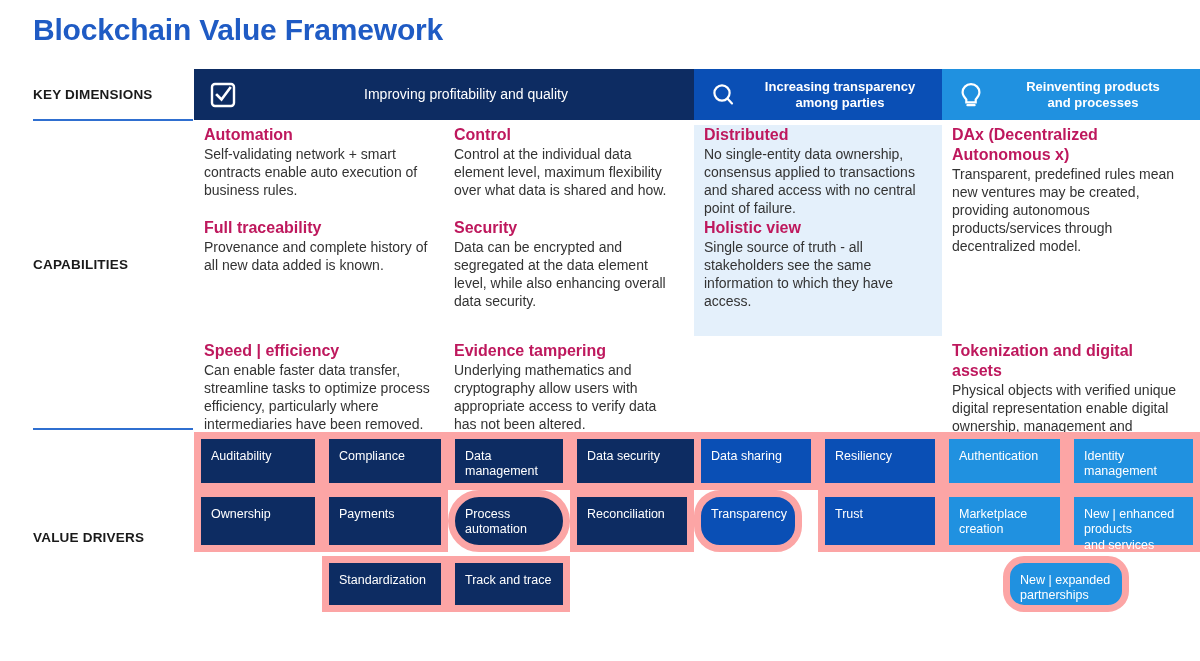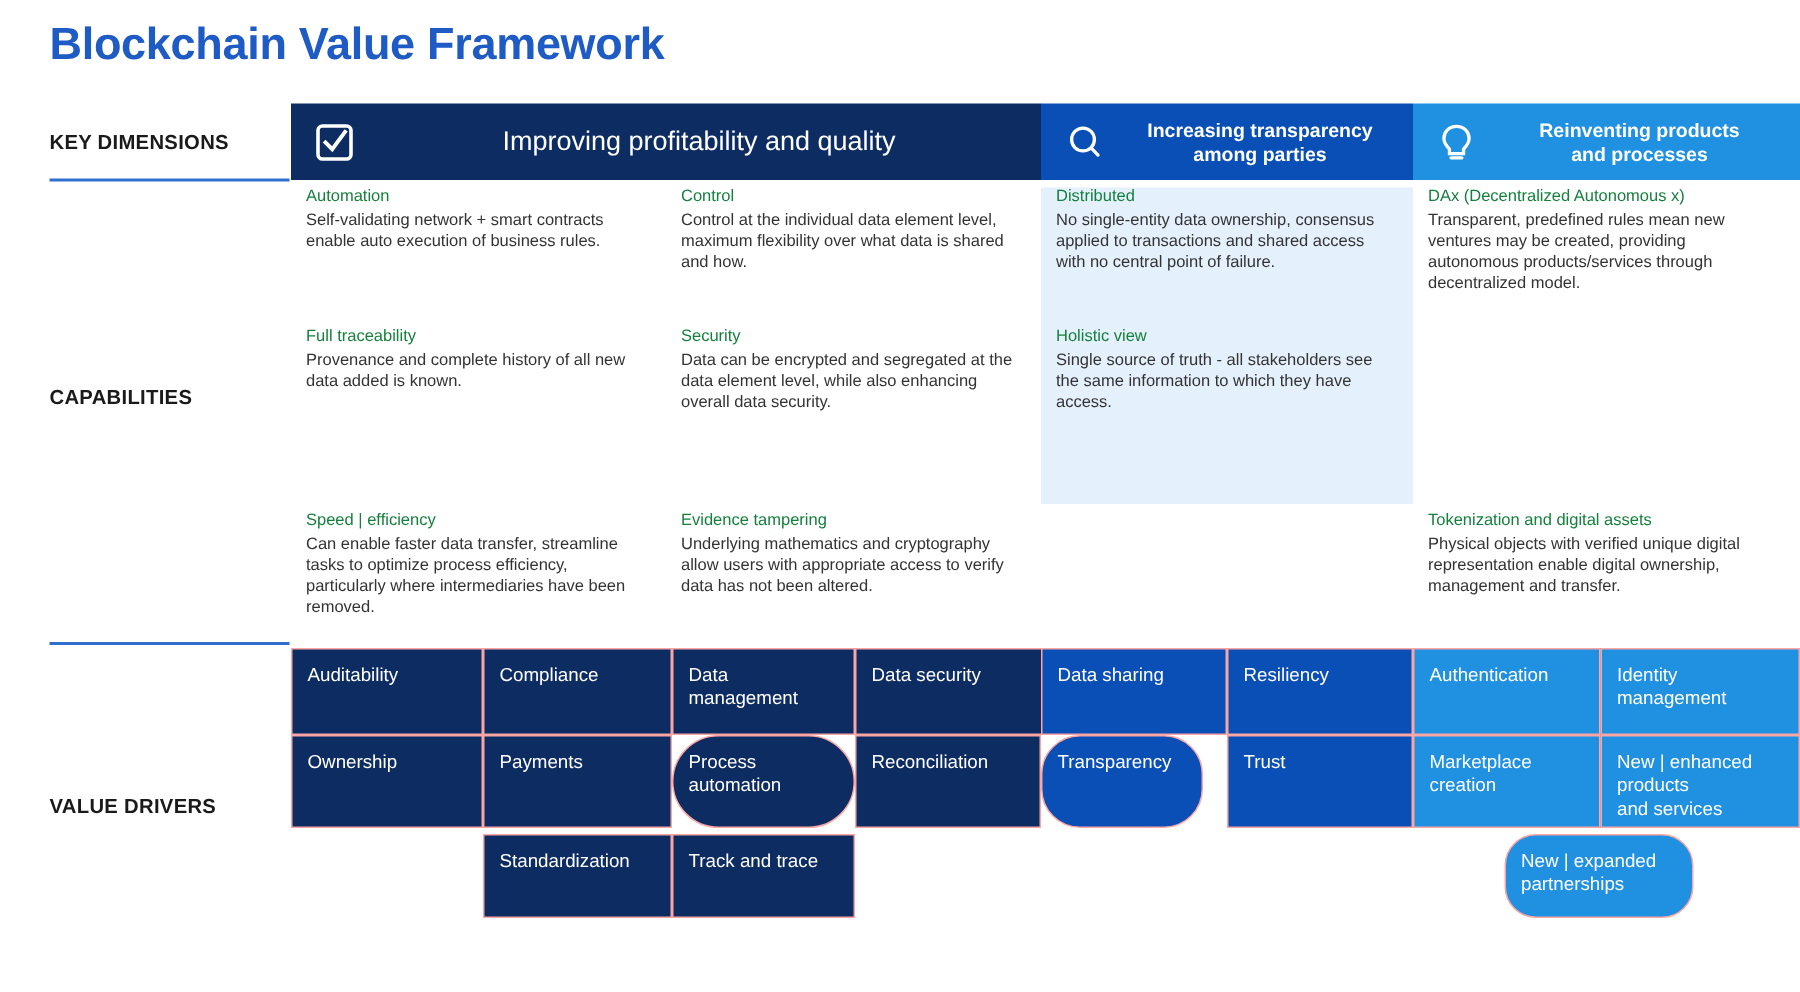--- a/index.html
+++ b/index.html
@@ -83,21 +83,21 @@
   .hdr-icon svg { display: block; }
   .hdr-text {
     flex: 1 1 auto;
     text-align: center;
     color: #ffffff;
     font-size: 13px;
     font-weight: bold;
     line-height: 1.18;
     padding: 0 8px;
   }
-  .hdr-profit .hdr-text { font-weight: normal; font-size: 18px; }
+  .hdr-profit .hdr-text { font-weight: normal; font-size: 14px; }
 
   
   .cap-grid {
     position: absolute;
     left: 194px;
     top: 125px;
     width: 1006px;
   }
   .cap-band {
     position: absolute;
@@ -119,41 +119,41 @@
 
   .cap-cell {
     padding: 0 14px 0 10px;
   }
   .cap-c1 { width: 250px; }
   .cap-c2 { width: 250px; }
   .cap-c3 { width: 248px; }
   .cap-c4 { width: 258px; }
 
   .cap-title {
-    font-size: 11px;
-    font-weight: normal;
-    color: #15803d;
+    font-size: 16px;
+    font-weight: bold;
+    color: #be185d;
     margin-bottom: 1px;
     line-height: 1.25;
   }
   .cap-body {
-    font-size: 11px;
+    font-size: 14px;
     color: #333333;
     line-height: 1.28;
   }
 
   
   .vd-layer { position: absolute; left: 0; top: 0; width: 1200px; height: 661px; }
   .vd-cell {
     position: absolute;
     color: #ffffff;
     font-size: 12.5px;
     line-height: 1.22;
     padding: 10px 10px 0 10px;
-    border: 1px solid #fca5a5;
+    border: 7px solid #fca5a5;
   }
   .vd-navy  { background: #0d2c62; }
   .vd-blue  { background: #0a4fb5; }
   .vd-light { background: #2091e0; }
 </style>
 </head>
 <body>
 
 <div class="page">
 

